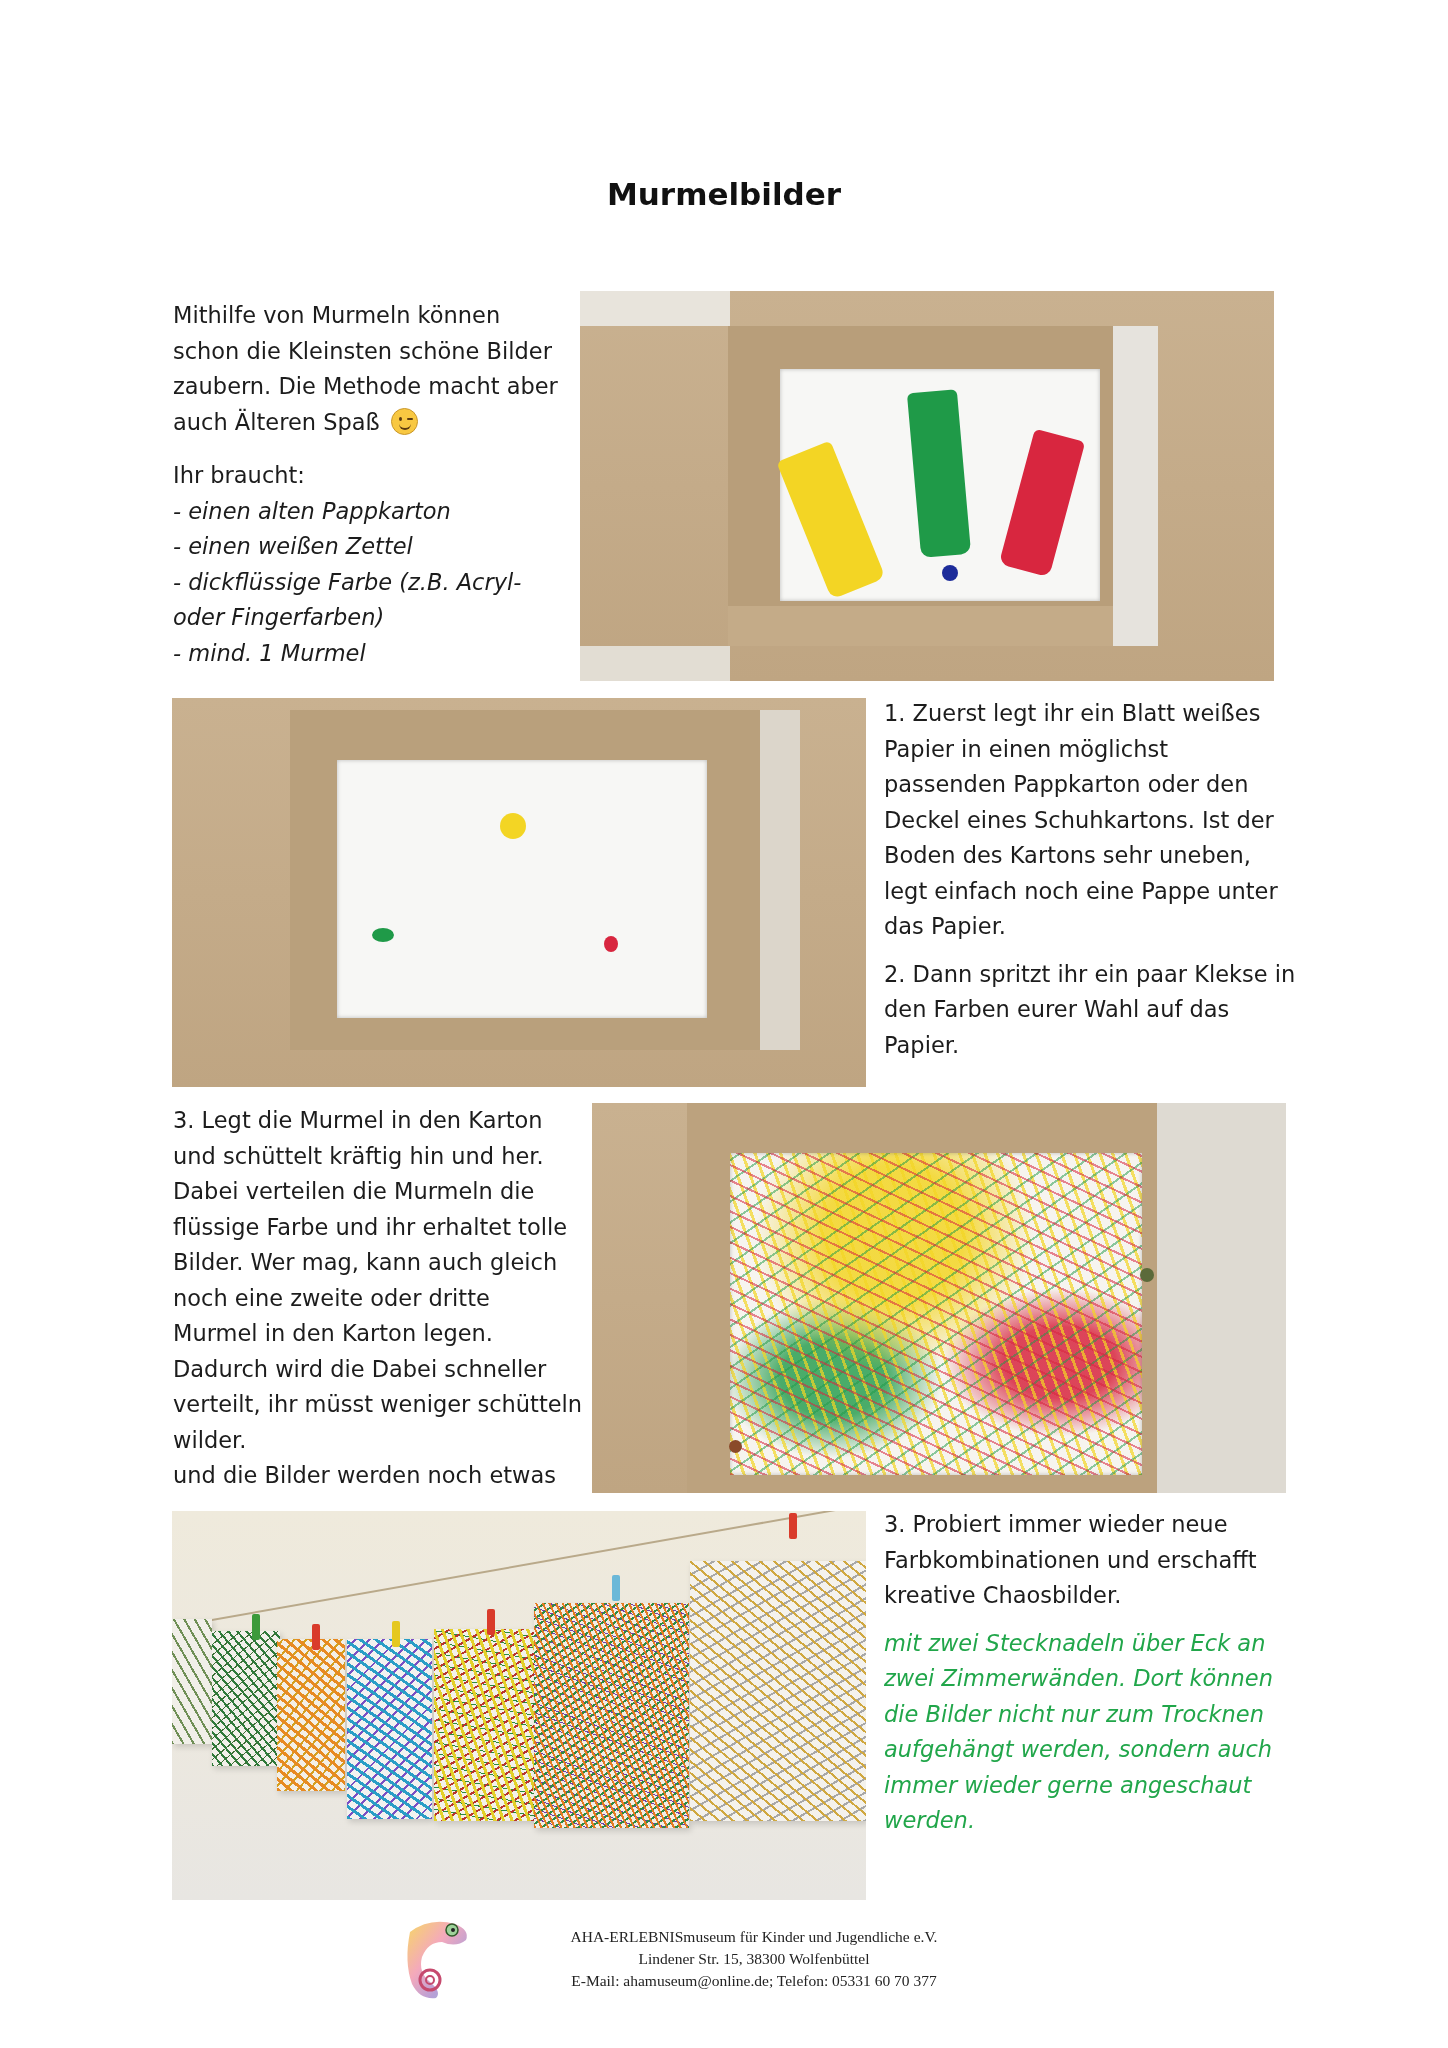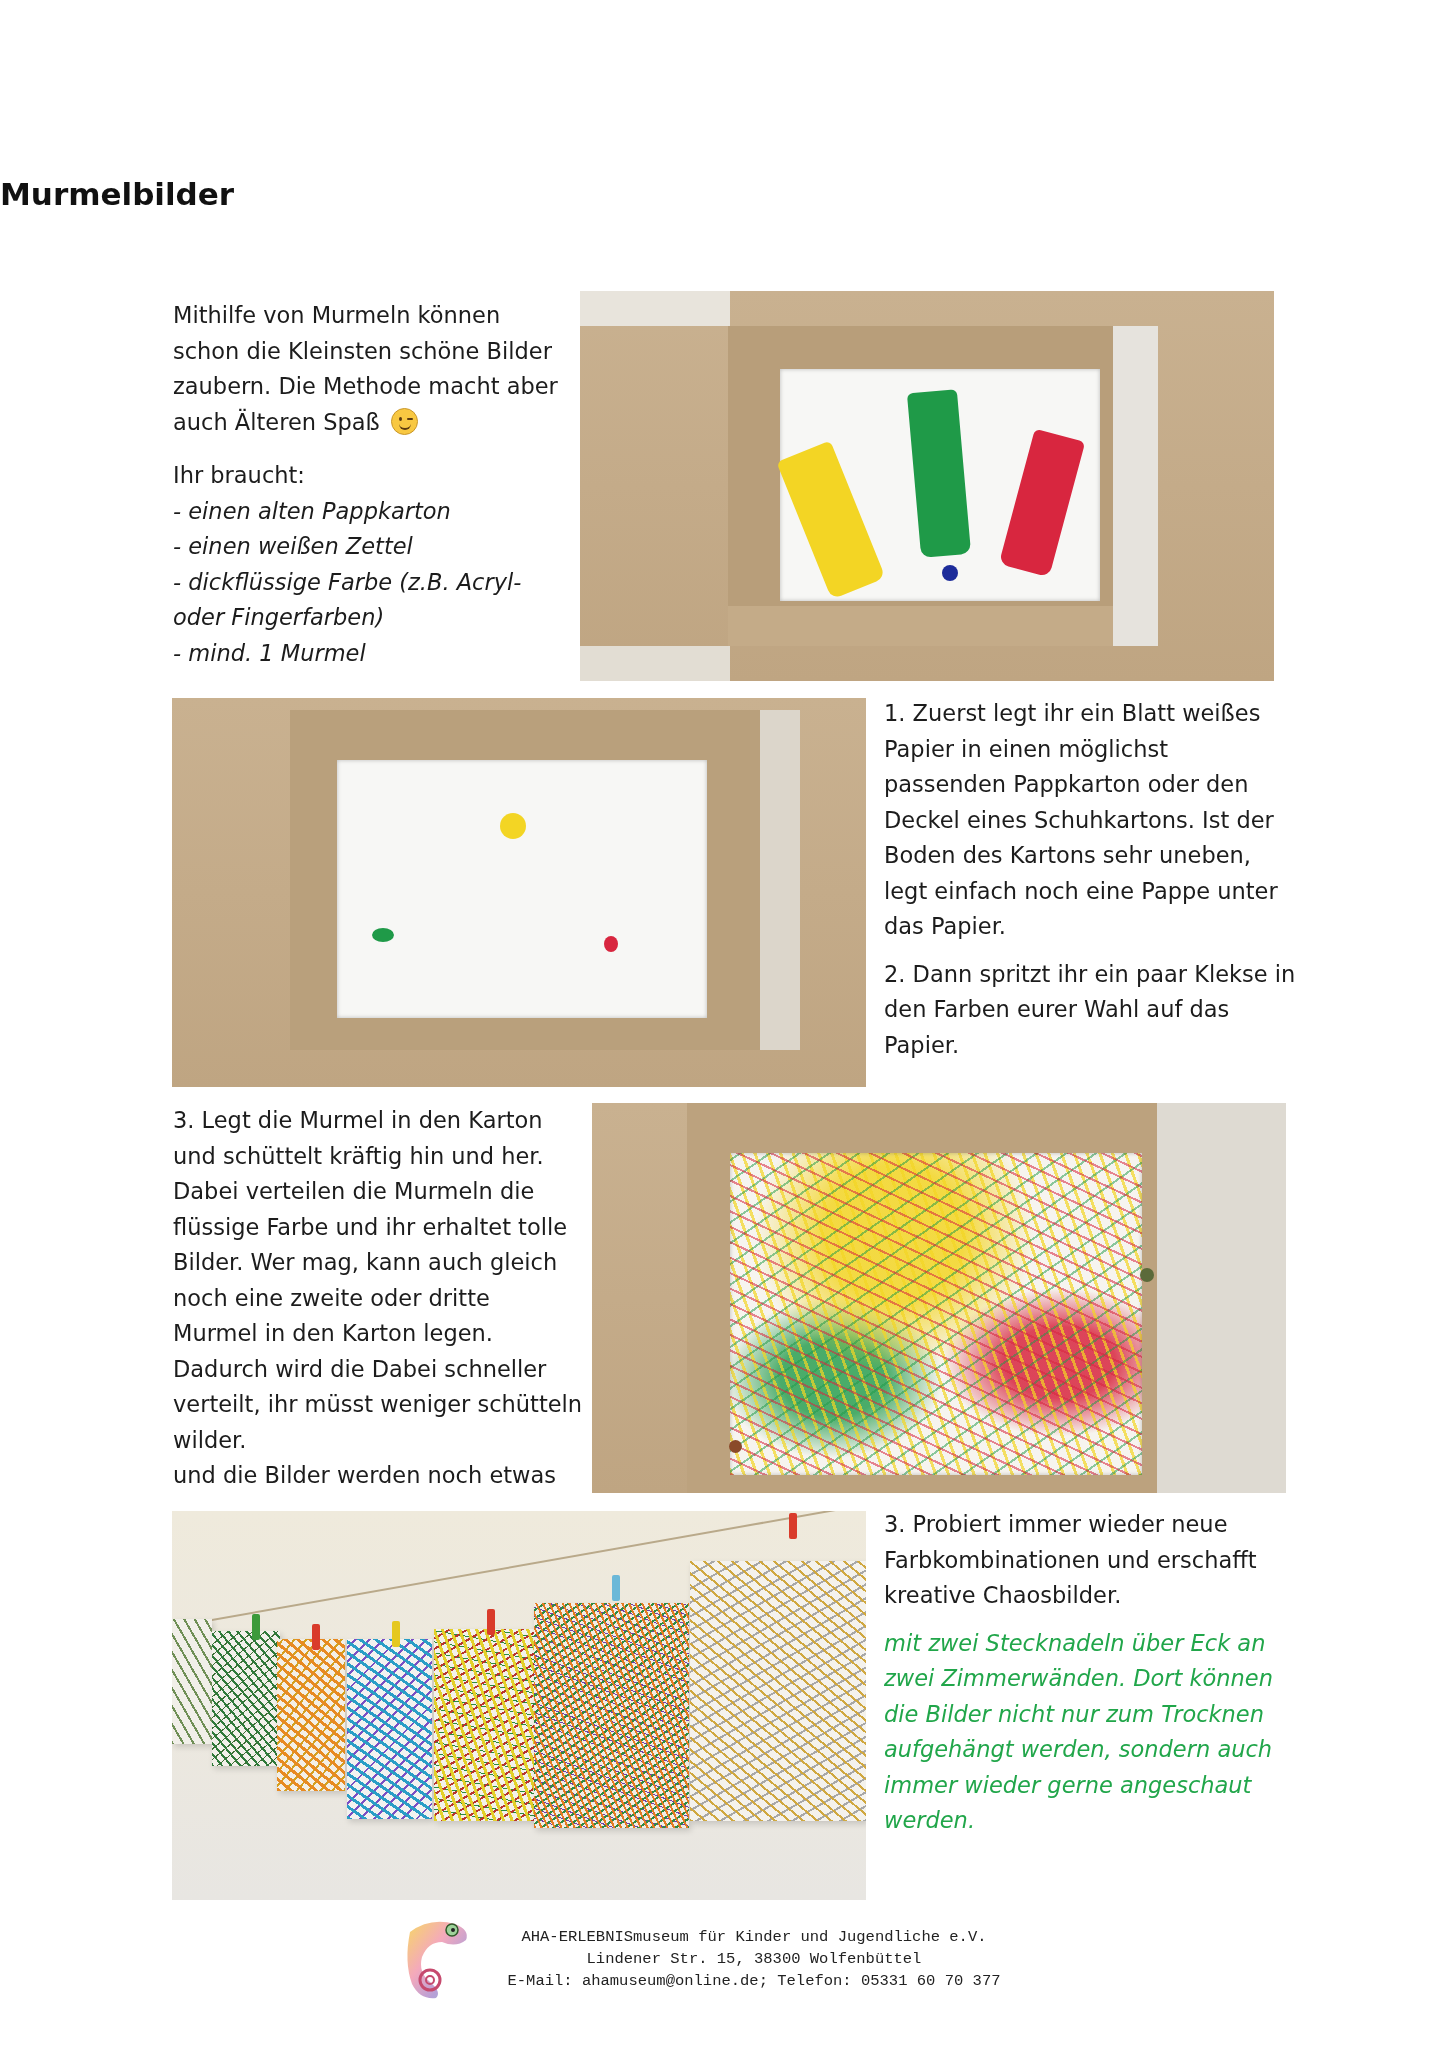--- a/index.html
+++ b/index.html
@@ -1,20 +1,20 @@
 <!DOCTYPE html>
 <html><head>
 <meta charset="utf-8">
 <style>
   * { box-sizing: border-box; margin: 0; padding: 0; }
   html, body { width: 1448px; height: 2048px; background: #ffffff; overflow: hidden; }
   body { position: relative; font-family: "Liberation Sans", "DejaVu Sans", sans-serif; color: #1a1a1a; }
 
   .title {
-    position: absolute; left: 0; top: 176px; width: 1448px; text-align: left;
+    position: absolute; left: 0; top: 176px; width: 1448px; text-align: center;
     font-family: "DejaVu Sans", sans-serif; font-weight: bold; font-size: 31px; color: #111;
   }
 
   .txt { position: absolute; font-family: "DejaVu Sans", sans-serif; font-size: 22.5px; line-height: 35.5px; color: #1c1c1c; }
   .txt p { margin-bottom: 12px; }
   .txt .line { display: block; white-space: nowrap; }
   .txt i { font-style: italic; }
   .tip { color: #21a64a; font-style: italic; }
 
   .photo { position: absolute; overflow: hidden; }
@@ -33,21 +33,21 @@
   
   .ph3 { left: 592px; top: 1103px; width: 694px; height: 390px; background: #c4ab88; }
 
   
   .ph4 { left: 172px; top: 1511px; width: 694px; height: 389px; background: linear-gradient(180deg, #efeadc 0%, #ece8df 55%, #e8e6e2 100%); }
   .sheet { position: absolute; background: #f4f2ee; box-shadow: 2px 3px 6px rgba(0,0,0,0.15); }
   .clip { position: absolute; width: 8px; height: 26px; border-radius: 2px; }
   .string { position: absolute; height: 2px; background: #b9a98a; transform-origin: left center; }
 
   .footer { position: absolute; left: 0; top: 1926px; width: 1448px; text-align: center;
-    font-family: Liberation Mono, monospace; font-size: 15.5px; line-height: 22px; color: #222; padding-left: 60px; }
+    font-family: Liberation Serif, serif; font-size: 15.5px; line-height: 22px; color: #222; padding-left: 60px; }
   .logo { position: absolute; left: 400px; top: 1912px; width: 72px; height: 90px; }
   .emoji { display: inline-block; width: 27px; height: 27px; border-radius: 50%; background: #f8c842; border: 1.5px solid #c9972a; vertical-align: -5px; position: relative; margin-left: 4px; }
   .emoji::before { content: ""; position: absolute; left: 7px; top: 8px; width: 3px; height: 4px; background: #5a3a10; border-radius: 50%; }
   .emoji::after { content: ""; position: absolute; left: 7px; top: 14px; width: 12px; height: 5px; border-bottom: 2px solid #5a3a10; border-radius: 0 0 8px 8px; }
   .wink { position: absolute; left: 15px; top: 9px; width: 6px; height: 2px; background: #5a3a10; border-radius: 2px; }
 </style>
 </head>
 <body>
 
 <div class="title">Murmelbilder</div>

